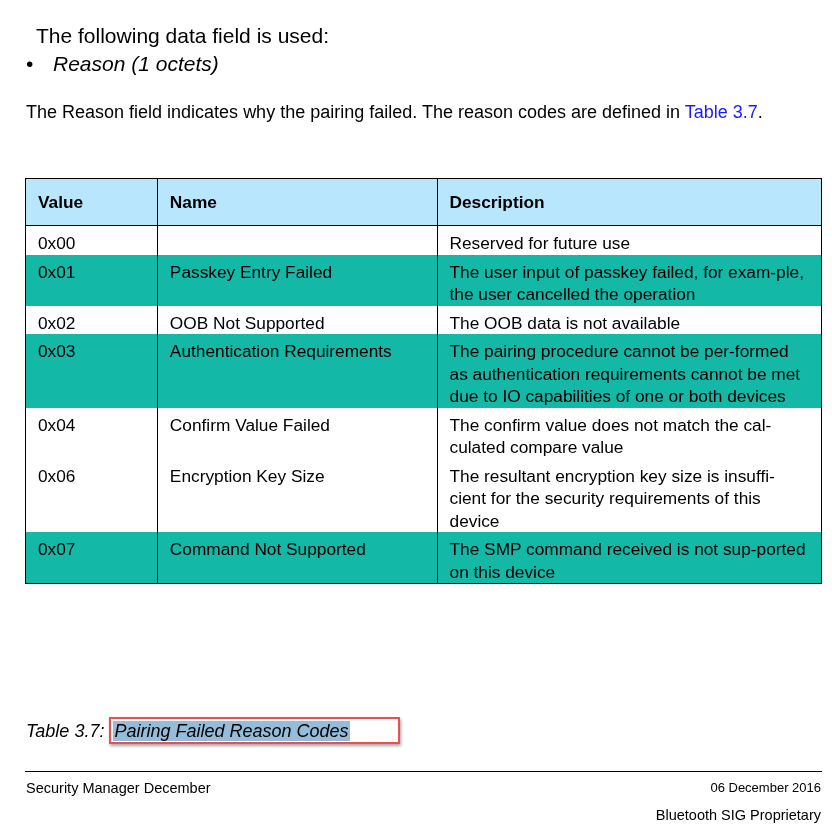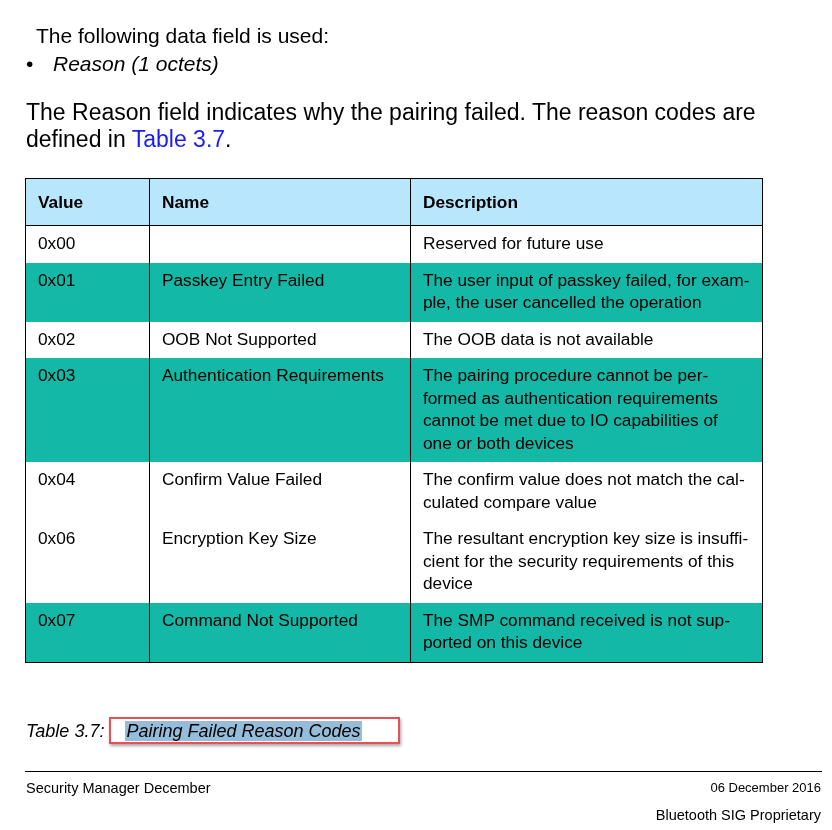--- a/index.html
+++ b/index.html
@@ -37,33 +37,33 @@
       display: inline-block;
     }
     .bullet-line .item {
       font-style: italic;
     }
     .para {
       position: absolute;
       left: 26px;
       top: 99px;
       width: 800px;
-      font-size: 23px;
+      font-size: 18px;
       line-height: 27px;
       margin: 0;
     }
     .link {
       color: #1a1aff;
       cursor: pointer;
     }
     table.codes {
       position: absolute;
       left: 25px;
       top: 178px;
-      width: 738px;
+      width: 797px;
       border-collapse: collapse;
       font-size: 17.3px;
       line-height: 22.5px;
     }
     table.codes th, table.codes td {
       border-left: 1px solid #000;
       border-right: 1px solid #000;
       text-align: left;
       vertical-align: top;
       padding: 0 12px;
@@ -72,21 +72,20 @@
       background: #b8e6fc;
       font-weight: bold;
       height: 46px;
       vertical-align: middle;
       border-top: 1px solid #000;
       border-bottom: 1px solid #000;
       font-size: 17.3px;
     }
     table.codes tbody td {
       padding-top: 6px;
-      padding-bottom: 8px;
     }
     table.codes tbody tr:last-child td {
       border-bottom: 1px solid #000;
     }
     table.codes tr.shaded td {
       background: #14b8a6;
     }
     col.c1 { width: 132px; }
     col.c2 { width: 280px; }
     col.c3 { width: 385px; }
@@ -96,21 +95,21 @@
       top: 720px;
       font-size: 18px;
       line-height: 22px;
       font-style: italic;
       margin: 0;
       white-space: nowrap;
     }
     .caption .hl-wrap {
       position: relative;
       display: inline-block;
-      padding: 0 4px 0 16px;
+      padding: 0 4px 0 4px;
     }
     .caption .hl {
       background: #95bcd9;
       padding: 0 1px;
     }
     .red-box {
       position: absolute;
       left: 109px;
       top: 717px;
       width: 291px;

